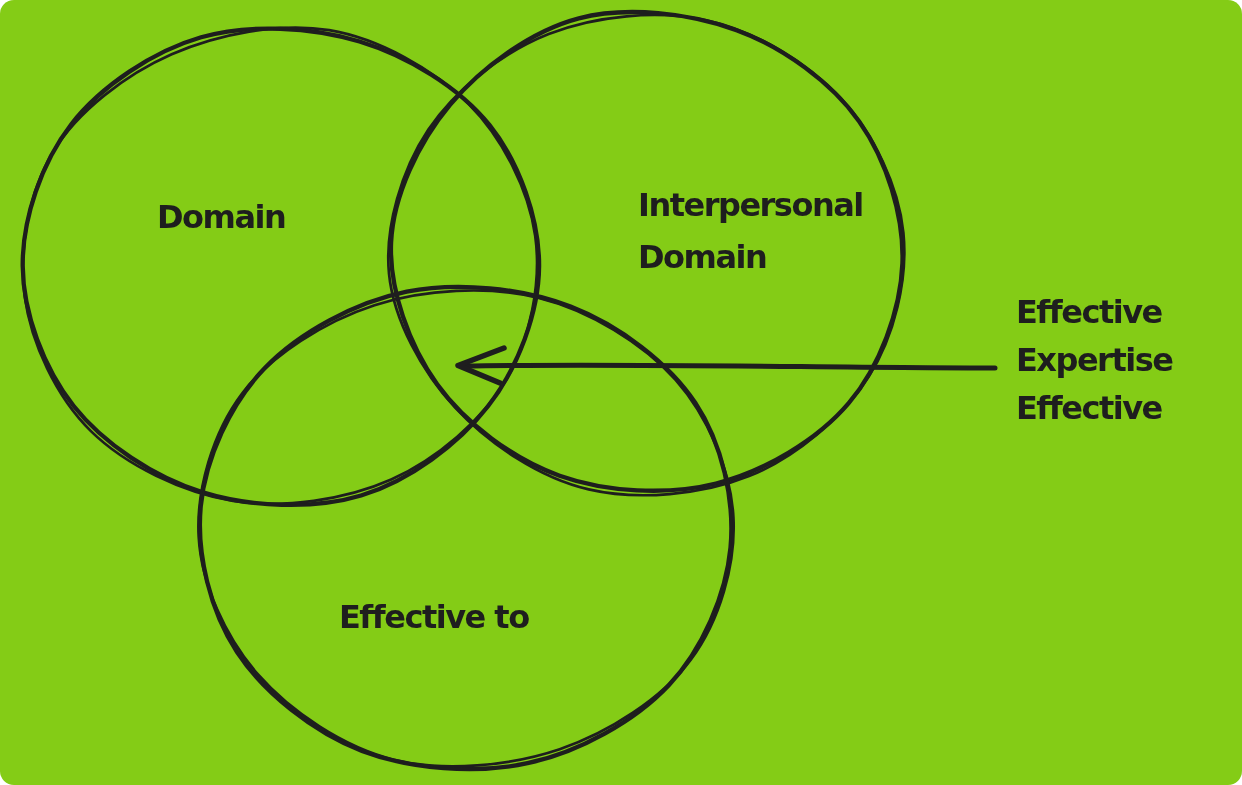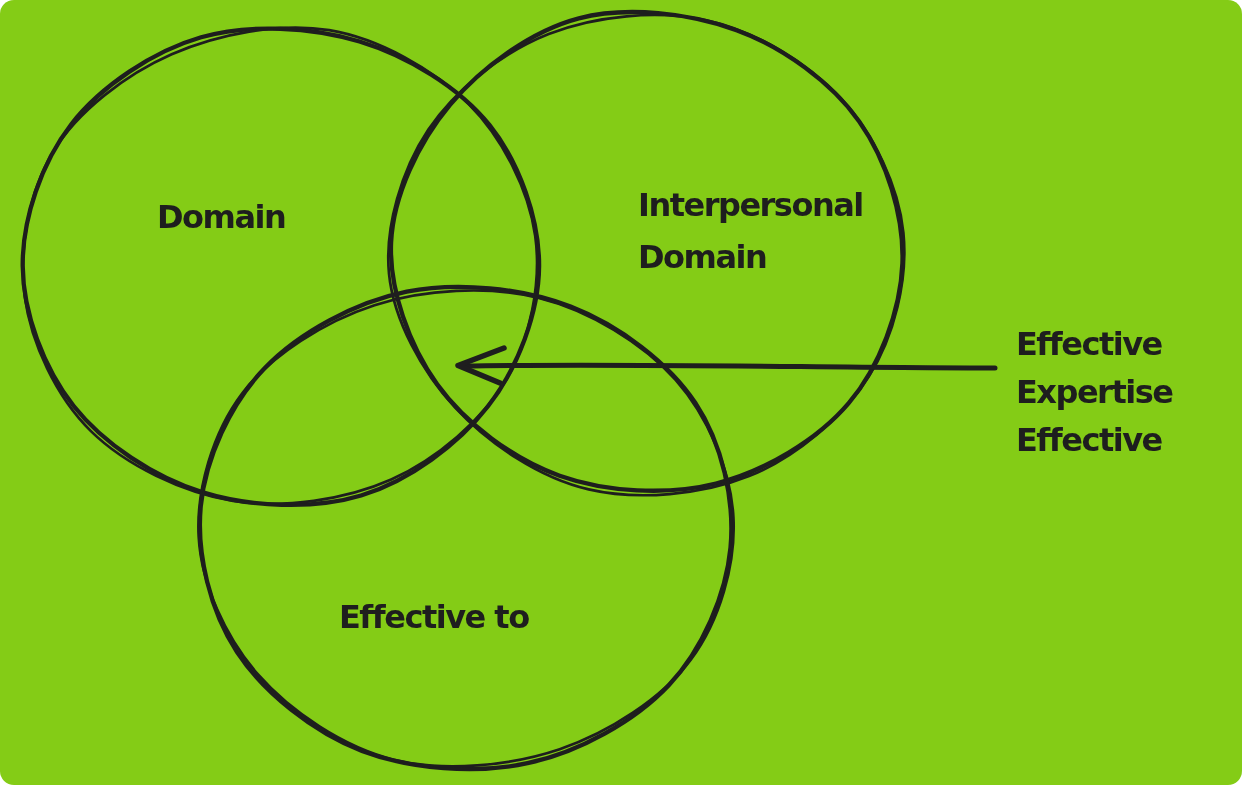--- a/index.html
+++ b/index.html
@@ -30,21 +30,20 @@
     font-family: "DejaVu Sans", sans-serif;
     font-weight: bold;
     font-size: 32px;
     line-height: 52px;
     letter-spacing: -1.5px;
     color: #1e1e1e;
     white-space: nowrap;
   }
   .label.annotation {
     line-height: 48px;
-    margin-top: 32px;
   }
 </style>
 </head>
 <body>
 
 <div class="canvas">
 
   <svg class="sketch" id="sketch" width="1242" height="785" viewBox="0 0 1242 785">
     <g id="g-circle-0">
         <path d="M 539.1 266.0 C 538.8 312.8, 517.9 367.7, 488.2 406.0 C 458.6 444.2, 408.9 481.2, 361.1 495.5 C 313.4 509.9, 249.9 507.0, 202.0 492.1 C 154.1 477.2, 103.6 443.7, 73.7 406.0 C 43.8 368.3, 23.1 313.0, 22.7 266.0 C 22.3 219.0, 41.6 162.4, 71.3 124.2 C 101.1 86.1, 153.1 51.1, 201.1 37.3 C 249.2 23.5, 311.4 26.9, 359.5 41.5 C 407.6 56.1, 459.6 87.6, 489.6 125.1 C 519.5 162.5, 539.3 219.2, 539.1 266.0 Z" stroke="#1e1e1e" stroke-width="4.3"></path>

